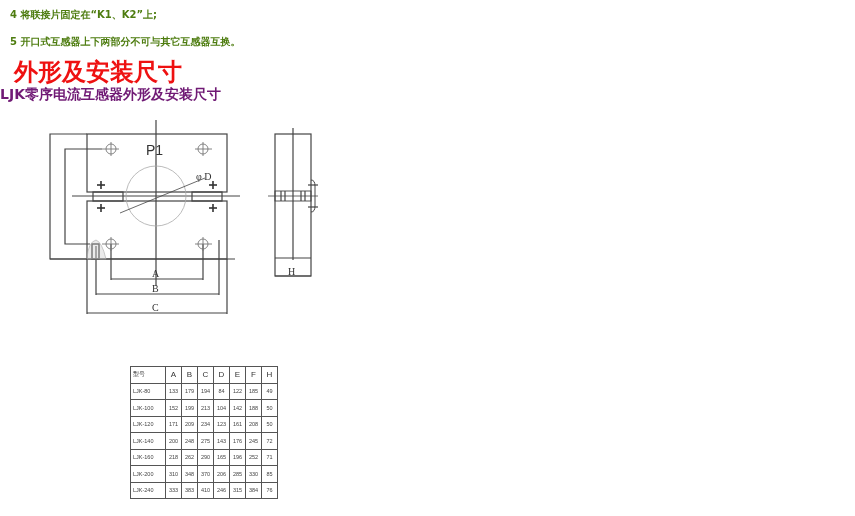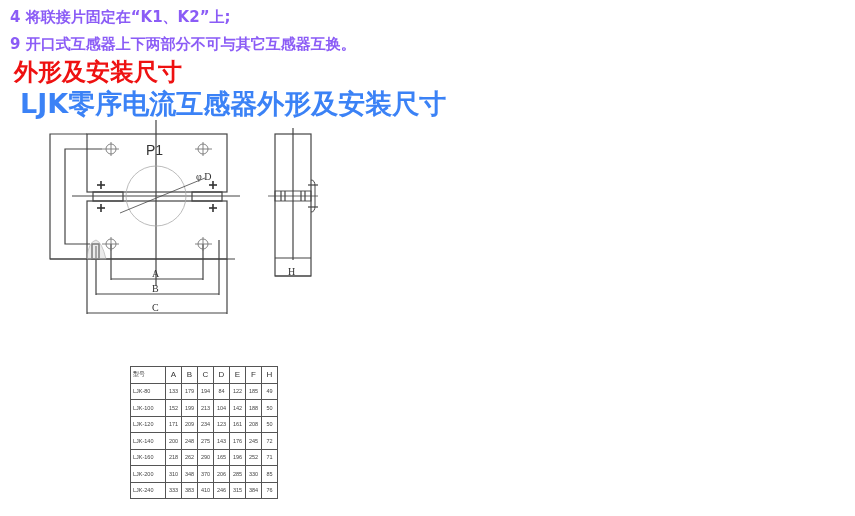--- a/index.html
+++ b/index.html
@@ -1,36 +1,36 @@
 <!DOCTYPE html>
 <html><head>
 <meta charset="utf-8">
 <style>
   html, body { margin:0; padding:0; background:#ffffff; }
   body { width:855px; height:516px; position:relative; overflow:hidden;
          font-family:"DejaVu Sans","Liberation Sans",sans-serif; color:#333333; }
-  .line { position:absolute; left:10px; font-size:15px; font-weight:bold; color:#8b5cf6; white-space:nowrap; }
+  .line { position:absolute; left:10px; font-size:10px; font-weight:bold; color:#4d7c0f; white-space:nowrap; }
   #l1 { top:8px; }
   #l2 { top:35px; }
   .red-heading { position:absolute; left:14px; top:56px; font-size:24px; font-weight:bold; color:#ee1111; white-space:nowrap; letter-spacing:0px; }
-  .main-heading { position:absolute; left:20px; top:86px; font-size:27px; font-weight:bold; color:#3b82f6; white-space:nowrap; }
+  .main-heading { position:absolute; left:0; top:86px; font-size:14px; font-weight:bold; color:#701a75; white-space:nowrap; }
   #drawing { position:absolute; left:0; top:118px; }
   .spec-table { position:absolute; left:130px; top:366px; border-collapse:collapse;
                 font-family:"Liberation Sans",sans-serif; font-size:5.5px; color:#444; }
   .spec-table td, .spec-table th { border:1.5px solid #555; padding:0; height:15.5px; text-align:center; font-weight:normal; }
   .spec-table th { font-size:8px; color:#333; }
   .spec-table td.model { text-align:left; padding-left:2px; width:32px; }
   .spec-table .col { width:15px; }
   .spec-table th.model { text-align:left; padding-left:2px; font-size:6px; }
 </style>
 </head>
 <body>
 
 <div id="l1" class="line">4 将联接片固定在“K1、K2”上;</div>
-<div id="l2" class="line">9 开口式互感器上下两部分不可与其它互感器互换。</div>
+<div id="l2" class="line">5 开口式互感器上下两部分不可与其它互感器互换。</div>
 <div class="red-heading">外形及安装尺寸</div>
 <div class="main-heading">LJK零序电流互感器外形及安装尺寸</div>
 
 <svg id="drawing" width="855" height="200" viewBox="0 118 855 200" xmlns="http://www.w3.org/2000/svg">
   <g stroke="#444" stroke-width="1.2" fill="none">
 
     <rect x="87" y="134" width="140" height="58"></rect>
 
     <rect x="87" y="201" width="140" height="58"></rect>
 

